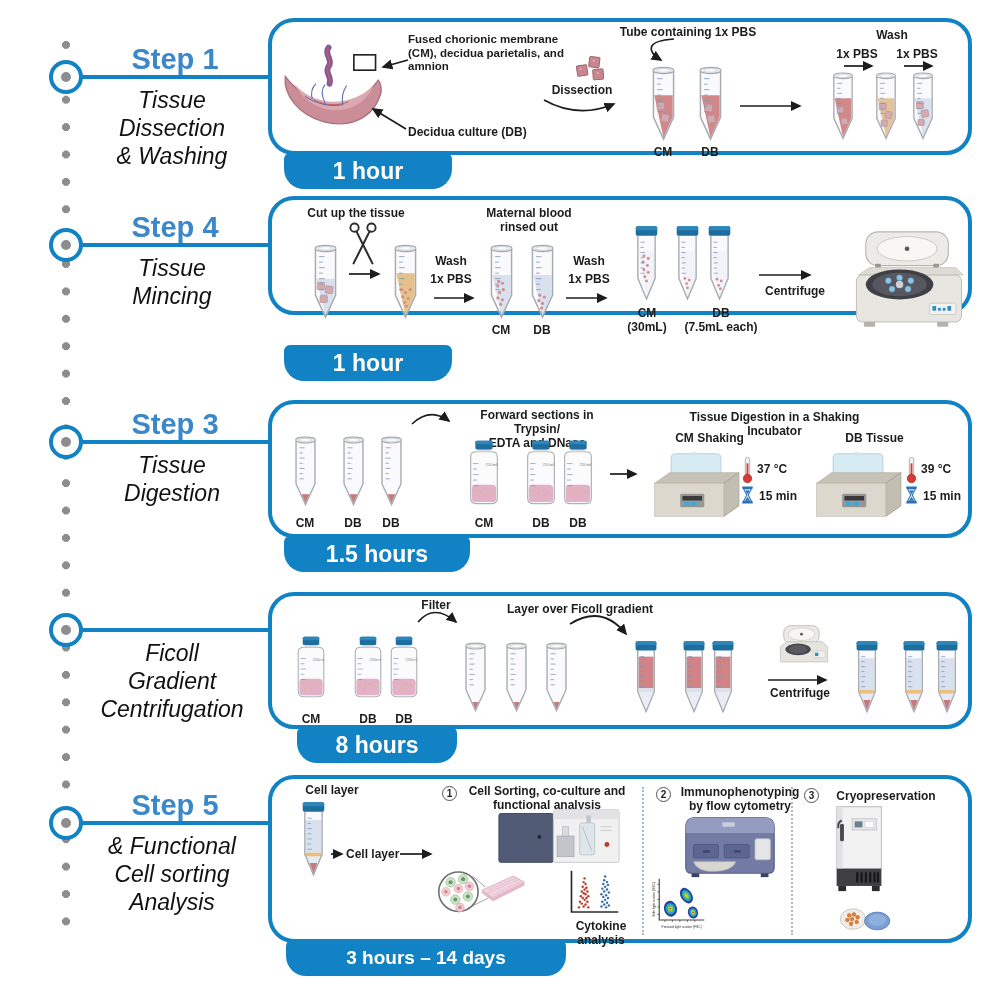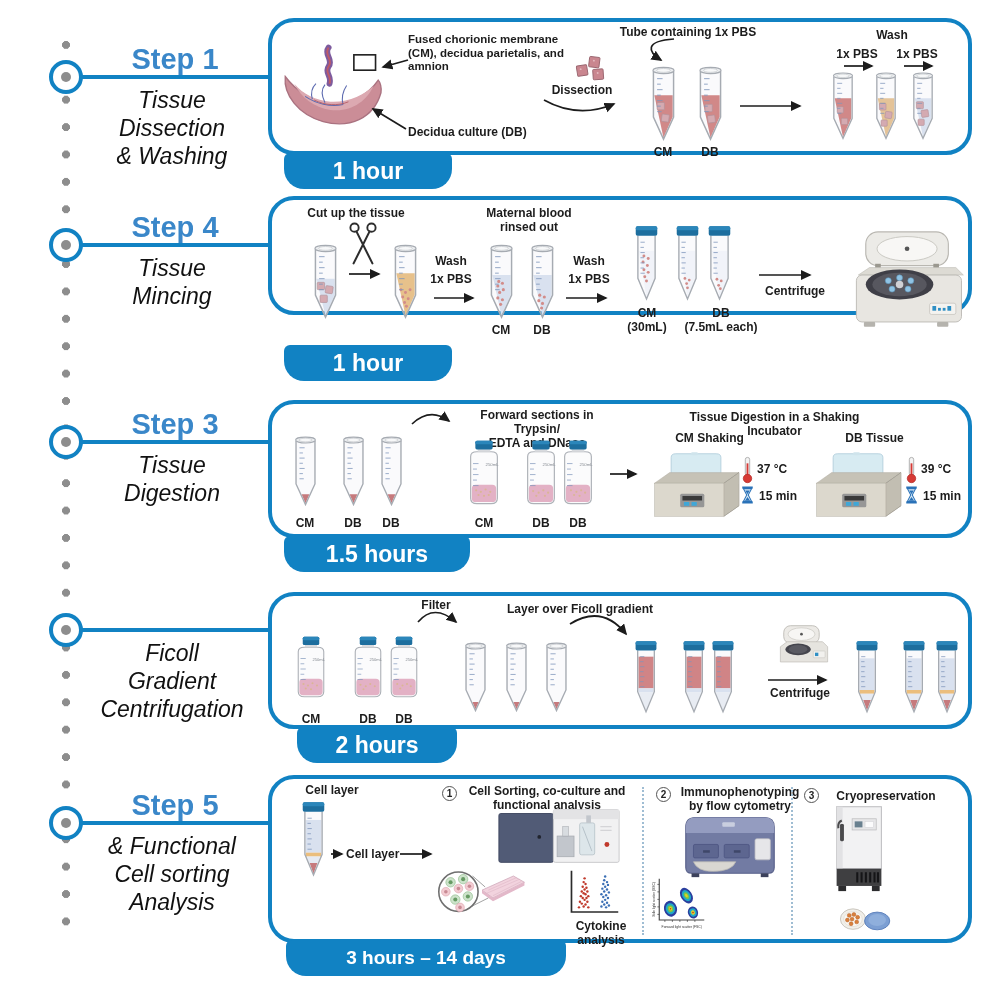--- a/index.html
+++ b/index.html
@@ -705,21 +705,21 @@
       <path d="M10,64.5 H26 L23,72 H13 Z" fill="#dfe7f1"></path>
         <path d="M13.5,72 L18,84.5 L22.5,72 Z" fill="#b03b3c"></path>
       <use href="#tubec"></use>
       </svg>
     <svg class="ov">
       <path class="arrow" d="M146,26 Q162,7 184,26" marker-end="url(#ah)"></path>
       <path class="arrow" d="M298,28 Q330,8 354,38" marker-end="url(#ah)"></path>
       <path class="arrow" d="M496,84 H554" marker-end="url(#ah)"></path>
     </svg>
   </div>
-  <div class="badge" style="left:297px;top:727px;width:160px">2 hours</div>
+  <div class="badge" style="left:297px;top:727px;width:160px">8 hours</div>
 
   <div class="panel" style="top:775px;height:168px">
     <div class="an" style="left:20px;top:4px;width:80px">Cell layer</div>
     <svg class="abs" style="left:26px;top:22px;width:31px" viewBox="0 0 36 90">
       <path d="M9,22H27V60H9Z" fill="#ccd9ec"></path>
         <rect x="9" y="60" width="18" height="4.5" fill="#e8a33c"></rect>
       <path d="M10,64.5 H26 L23,72 H13 Z" fill="#dfe7f1"></path>
         <path d="M13.5,72 L18,84.5 L22.5,72 Z" fill="#b03b3c"></path>
       <use href="#tubec"></use>
       </svg>

